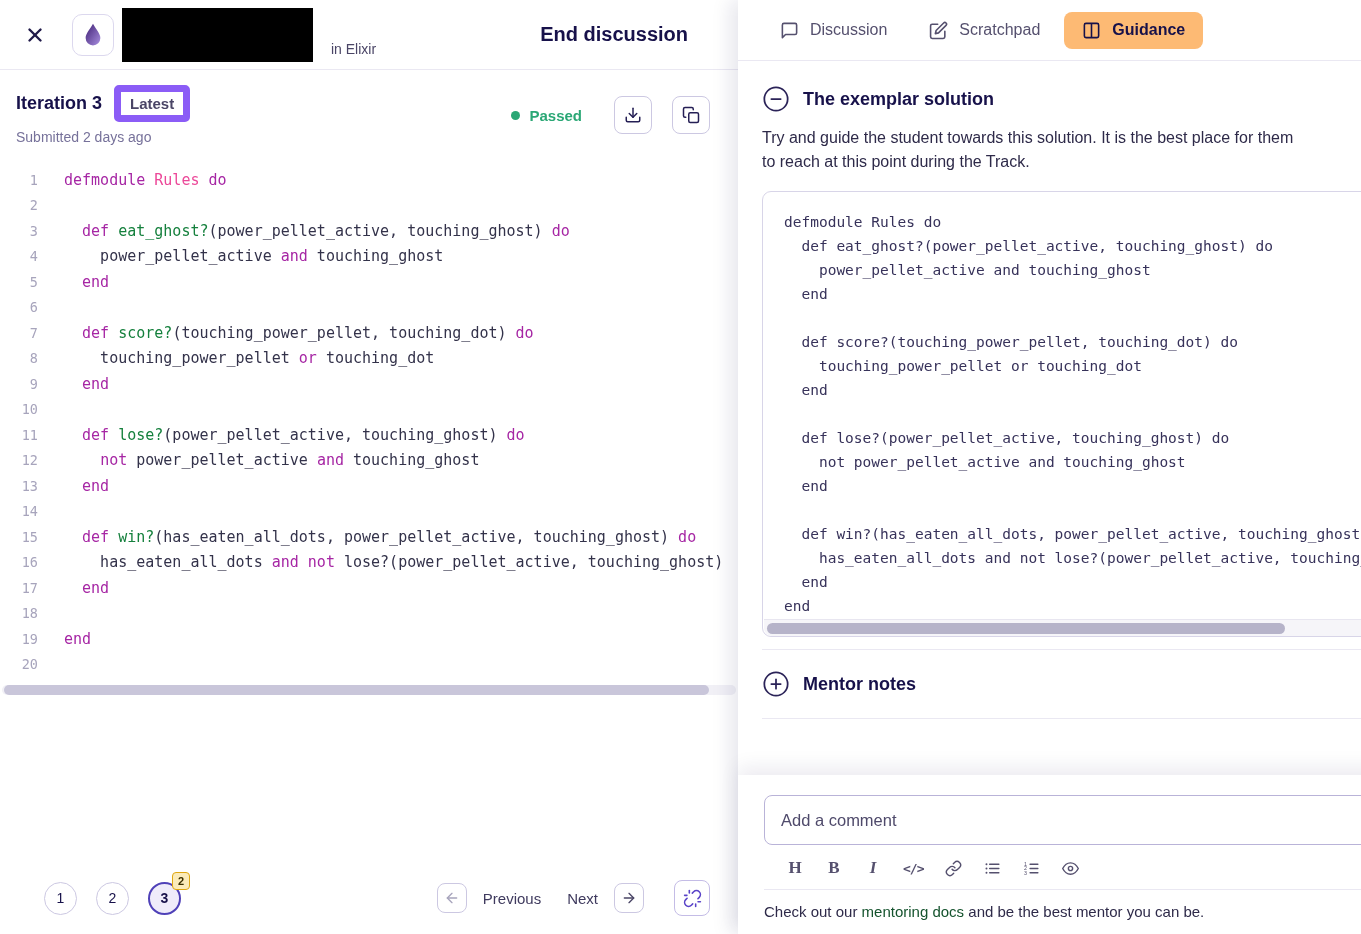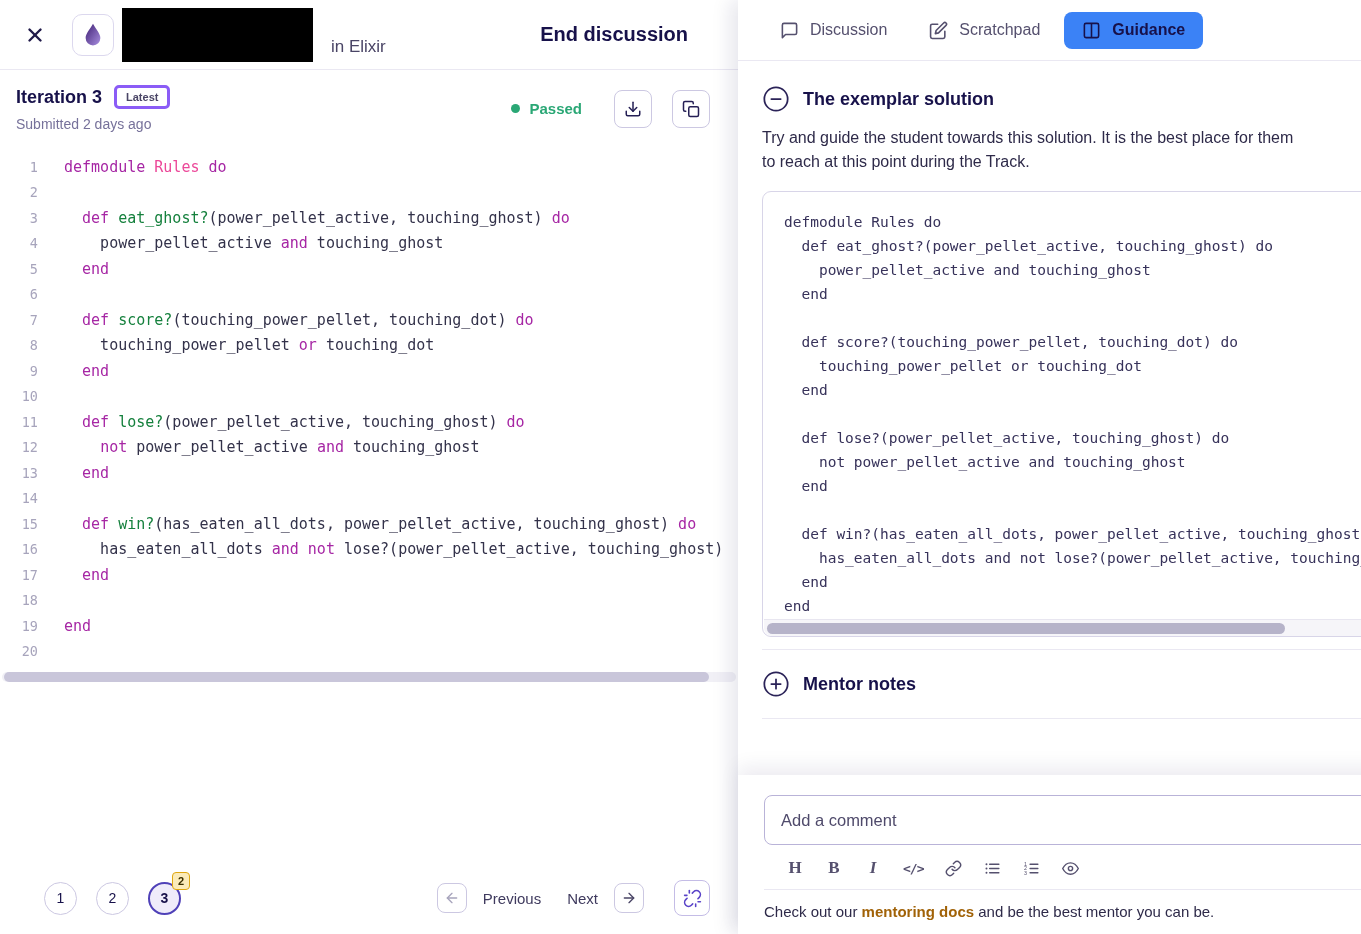--- a/index.html
+++ b/index.html
@@ -10,27 +10,27 @@
   .app{display:flex;width:1361px;height:934px;background:#fff;}
 
   
   .left-panel{flex:0 0 738px;width:738px;display:flex;flex-direction:column;background:#fff;}
   .top-bar{flex:0 0 70px;height:70px;display:flex;align-items:center;padding:0 50px 0 22px;border-bottom:1px solid #EAE8F2;}
   .close-btn{color:#201A4A;margin-right:24px;width:26px;height:26px;display:flex;align-items:center;justify-content:center;}
   .close-btn svg{width:22px;height:22px;}
   .logo-tile{width:42px;height:42px;border:1px solid #DCD8EE;border-radius:10px;display:flex;align-items:center;justify-content:center;background:#fff;flex:none;}
   .logo-tile svg{width:26px;height:26px;}
   .redacted{width:191px;height:54px;background:#000;margin-left:8px;flex:none;}
-  .track-label{font-size:17px;color:#4A4566;align-self:flex-end;margin:0 0 12px 18px;white-space:nowrap;}
+  .track-label{font-size:14px;color:#4A4566;align-self:flex-end;margin:0 0 12px 18px;white-space:nowrap;}
   .end-discussion{margin-left:auto;font-size:20px;font-weight:600;color:#17114A;}
 
   .iteration-bar{display:flex;align-items:center;justify-content:space-between;padding:15px 28px 12px 16px;}
   .iter-title-row{display:flex;align-items:center;gap:12px;}
   .iter-title{font-size:18px;font-weight:700;color:#17114A;}
-  .badge{font-size:11px;color:#4A4566;border:3px solid #8b5cf6;border-radius:5px;padding:3px 9px;font-weight:600;}
+  .badge{font-size:15px;color:#4A4566;border:7px solid #8b5cf6;border-radius:5px;padding:3px 9px;font-weight:600;}
   .iter-sub{font-size:14px;color:#76719A;margin-top:7px;}
   .iter-right{display:flex;align-items:center;gap:20px;}
   .passed{display:flex;align-items:center;gap:9px;color:#2AA775;font-weight:600;font-size:15px;margin-right:12px;}
   .dot{width:9px;height:9px;border-radius:50%;background:#2AA775;}
   .icon-btn{width:38px;height:38px;border:1px solid #CCC8E2;border-radius:8px;display:flex;align-items:center;justify-content:center;color:#251F55;background:#fff;}
   .icon-btn svg{width:18px;height:18px;}
 
   .file-tabs{display:flex;align-items:stretch;flex:0 0 38px;height:38px;border-bottom:1px solid #EAE8F2;}
   .file-tab{padding:0 17px;font-size:14.5px;color:#6A6688;display:flex;align-items:center;}
   .file-tab.active{color:#17114A;font-weight:700;}
@@ -58,21 +58,21 @@
   .pager-label{font-size:15px;color:#3F3A5E;cursor:pointer;}
   .pager-label.next-l{margin-left:10px;}
   .unlink-btn{width:36px;height:36px;border:1px solid #C4BCE6;border-radius:8px;color:#5A44C8;display:flex;align-items:center;justify-content:center;margin-left:14px;background:#fff;}
   .unlink-btn svg{width:19px;height:19px;}
 
   
   .right-panel{flex:1;display:flex;flex-direction:column;background:#fff;box-shadow:-8px 0 18px rgba(23,17,74,0.10);position:relative;z-index:2;}
   .panel-tabs{flex:0 0 61px;height:61px;display:flex;align-items:center;padding:0 24px;border-bottom:1px solid #EAE8F2;gap:6px;}
   .panel-tab{display:flex;align-items:center;gap:11px;padding:9px 18px;font-size:16px;color:#55506E;border-radius:8px;}
   .panel-tab svg{width:19px;height:19px;}
-  .panel-tab.active{background:#3b82f6;color:#17114A;font-weight:700;}
+  .panel-tab.active{background:#fdba74;color:#17114A;font-weight:700;}
 
   .panel-content{flex:1;padding:0 24px;overflow:hidden;}
   .section-head{display:flex;align-items:center;gap:13px;}
   .round-toggle{width:28px;height:28px;color:#2B2358;display:flex;align-items:center;justify-content:center;}
   .round-toggle svg{width:28px;height:28px;}
   .section-title{font-size:18px;font-weight:700;color:#17114A;}
   .exemplar{padding-top:24px;}
   .exemplar-desc{margin:13px 0 0 0;font-size:16px;line-height:24px;color:#2E2A49;max-width:545px;}
   .code-block{margin-top:17px;border:1px solid #D8D5E8;border-radius:9px;position:relative;height:446px;overflow:hidden;background:#fff;}
   .code-block pre{padding:18px 0 0 21px;font-family:"DejaVu Sans Mono",monospace;font-size:14.5px;line-height:24px;color:#37325A;white-space:pre;overflow:hidden;}
@@ -83,21 +83,21 @@
   .comment-area{margin-top:auto;box-shadow:0 -8px 18px rgba(23,17,74,0.08);padding:20px 26px 0;background:#fff;}
   .comment-input{width:100%;height:50px;border:1.5px solid #B9B3D8;border-radius:8px;padding:0 16px;font-size:16.5px;font-family:"Liberation Sans",sans-serif;color:#17114A;outline:none;background:#fff;}
   .comment-input::placeholder{color:#4F4A6B;opacity:1;}
   .comment-toolbar{display:flex;align-items:center;gap:21px;padding:14px 22px 12px;border-bottom:1px solid #EAE8F2;color:#55506E;}
   .tb-btn{font-size:17px;color:#55506E;display:flex;align-items:center;justify-content:center;min-width:18px;height:18px;}
   .tb-btn.serif{font-family:"Liberation Serif",serif;font-weight:700;}
   .tb-btn.italic{font-family:"Liberation Serif",serif;font-weight:700;font-style:italic;}
   .tb-btn.codeg{font-size:13px;font-weight:700;letter-spacing:-1px;font-family:"DejaVu Sans Mono",monospace;}
   .tb-btn svg{width:17px;height:17px;}
   .comment-footer{padding:13px 0 14px;font-size:15px;color:#2E2A49;}
-  .comment-footer a{color:#a16207;font-weight:700;text-decoration:none;}
+  .comment-footer a{color:#14532d;font-weight:400;text-decoration:none;}
 </style>
 </head>
 <body>
 
 <div class="app">
 
   <section class="left-panel">
 
     <header class="top-bar">
       <button class="close-btn" aria-label="Close">

